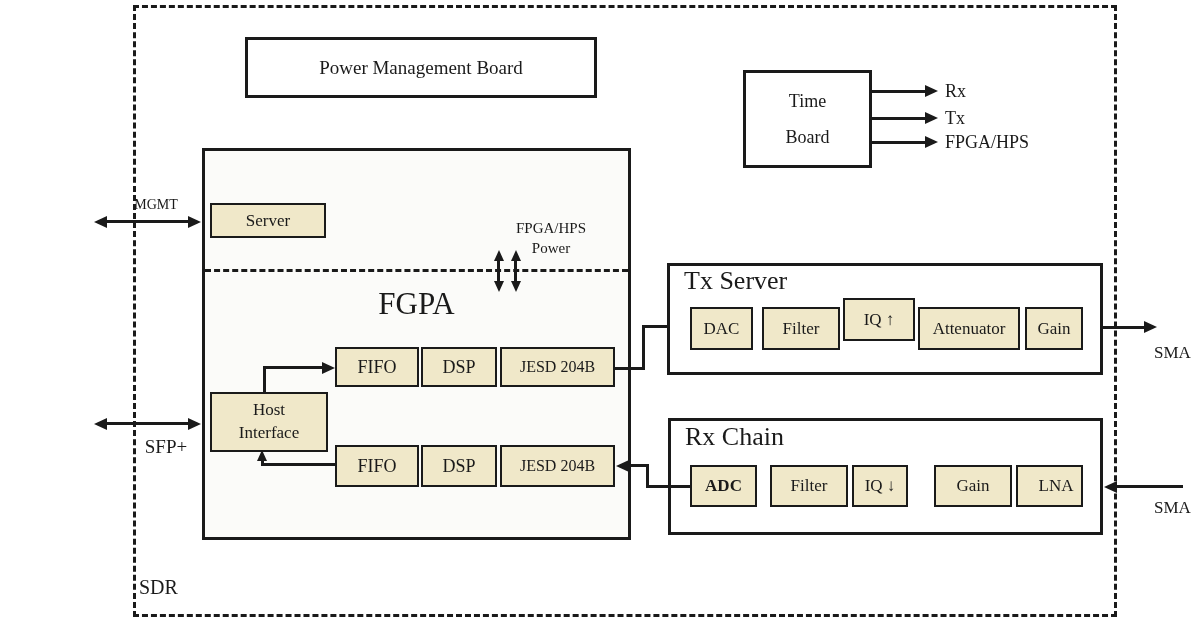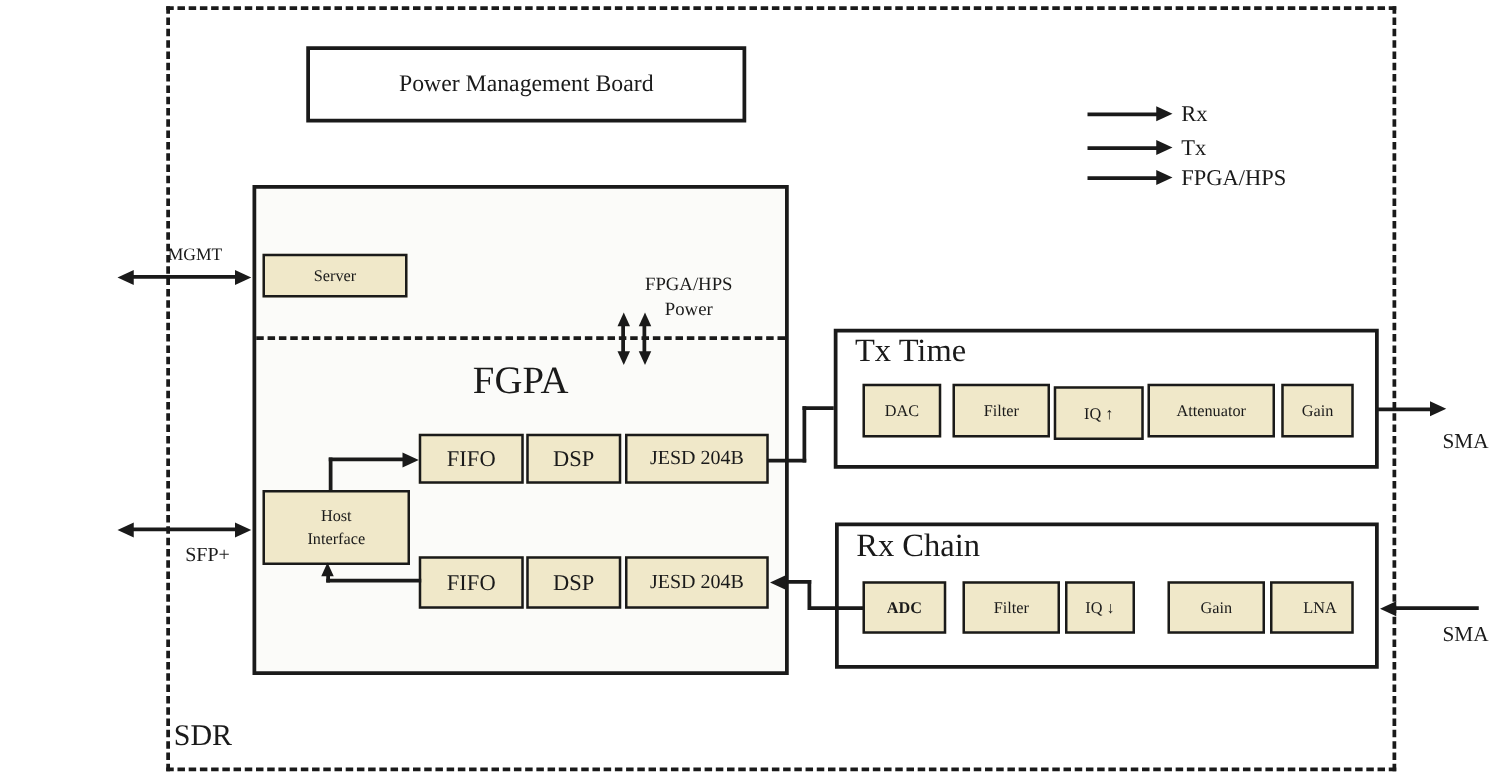--- a/index.html
+++ b/index.html
@@ -15,37 +15,41 @@
   .abs{position:absolute}
   .hline{position:absolute;height:3px;background:var(--line)}
   .vline{position:absolute;width:3px;background:var(--line)}
   .arr{position:absolute;width:0;height:0}
   .arr.r{border-top:6px solid transparent;border-bottom:6px solid transparent;border-left:13px solid var(--line)}
   .arr.l{border-top:6px solid transparent;border-bottom:6px solid transparent;border-right:13px solid var(--line)}
   .arr.u{border-left:5px solid transparent;border-right:5px solid transparent;border-bottom:11px solid var(--line)}
   .arr.d{border-left:5px solid transparent;border-right:5px solid transparent;border-top:11px solid var(--line)}
 
   .box{position:absolute;border:3px solid var(--line);background:#fff;display:flex;align-items:center;justify-content:center;text-align:right}
-  .blk{position:absolute;border:2.5px solid var(--line);background:var(--block-fill);display:flex;align-items:center;justify-content:center;text-align:center;font-size:13px}
+  .blk{position:absolute;border:2.5px solid var(--line);background:var(--block-fill);display:flex;align-items:center;justify-content:center;text-align:center;font-size:17px}
   .lbl{position:absolute;white-space:nowrap}
 </style>
 </head>
 <body>
 
 <div id="canvas">
 
   <div class="abs" style="left:133px;top:5px;width:984px;height:612px;border:3px dashed var(--line);"></div>
 
-  <div class="lbl" style="left:139px;top:576px;font-size:24px;">SDR</div>
+  <div class="lbl" style="left:139px;top:576px;font-size:20px;">SDR</div>
 
 
   <div class="box" style="left:245px;top:37px;width:352px;height:61px;">
     <span style="font-size:19px;">Power Management Board</span>
   </div>
 
+  <div class="box" style="left:743px;top:70px;width:129px;height:98px;flex-direction:column;gap:15px;">
+    <span style="font-size:18px;">Time</span>
+    <span style="font-size:18px;">Board</span>
+  </div>
 
   <div class="hline" style="left:870px;top:90px;width:56px;"></div>
   <div class="arr r" style="left:925px;top:85px;"></div>
   <div class="lbl" style="left:945px;top:81px;font-size:18px;">Rx</div>
 
   <div class="hline" style="left:870px;top:117px;width:56px;"></div>
   <div class="arr r" style="left:925px;top:112px;"></div>
   <div class="lbl" style="left:945px;top:108px;font-size:18px;">Tx</div>
 
   <div class="hline" style="left:870px;top:141px;width:56px;"></div>
@@ -107,28 +111,28 @@
   <div class="hline" style="left:261px;top:463px;width:76px;"></div>
   <div class="vline" style="left:261px;top:460px;height:6px;"></div>
   <div class="arr u" style="left:257px;top:450px;"></div>
 
   <div class="hline" style="left:614px;top:367px;width:31px;"></div>
   <div class="vline" style="left:642px;top:325px;height:45px;"></div>
   <div class="hline" style="left:642px;top:325px;width:34px;"></div>
   <div class="arr r" style="left:674px;top:321px;"></div>
 
   <div class="box" style="left:667px;top:263px;width:436px;height:112px;align-items:flex-start;justify-content:flex-start;"></div>
-  <div class="lbl" style="left:684px;top:266px;font-size:26px;">Tx Time</div>
+  <div class="lbl" style="left:684px;top:266px;font-size:26px;">Tx Server</div>
   <div class="blk" style="left:690px;top:307px;width:63px;height:43px;">
     <span>DAC</span>
   </div>
   <div class="blk" style="left:762px;top:307px;width:78px;height:43px;">
     <span>Filter</span>
   </div>
-  <div class="blk" style="left:843px;top:309px;width:72px;height:43px;">
+  <div class="blk" style="left:843px;top:298px;width:72px;height:43px;">
     <span>IQ ↑</span>
   </div>
   <div class="blk" style="left:918px;top:307px;width:102px;height:43px;">
     <span>Attenuator</span>
   </div>
   <div class="blk" style="left:1025px;top:307px;width:58px;height:43px;">
     <span>Gain</span>
   </div>
 
   <div class="hline" style="left:1102px;top:326px;width:44px;"></div>
@@ -163,15 +167,15 @@
   <div class="arr l" style="left:616px;top:460px;"></div>
 
   <div class="hline" style="left:106px;top:220px;width:88px;"></div>
   <div class="arr l" style="left:94px;top:216px;"></div>
   <div class="arr r" style="left:188px;top:216px;"></div>
   <div class="lbl" style="left:120px;top:197px;width:72px;text-align:center;font-size:14px;">MGMT</div>
 
   <div class="hline" style="left:106px;top:422px;width:88px;"></div>
   <div class="arr l" style="left:94px;top:418px;"></div>
   <div class="arr r" style="left:188px;top:418px;"></div>
-  <div class="lbl" style="left:130px;top:436px;width:72px;text-align:center;font-size:16px;">SFP+</div>
+  <div class="lbl" style="left:130px;top:436px;width:72px;text-align:center;font-size:19px;">SFP+</div>
 
 </div>
 
 </body></html>

